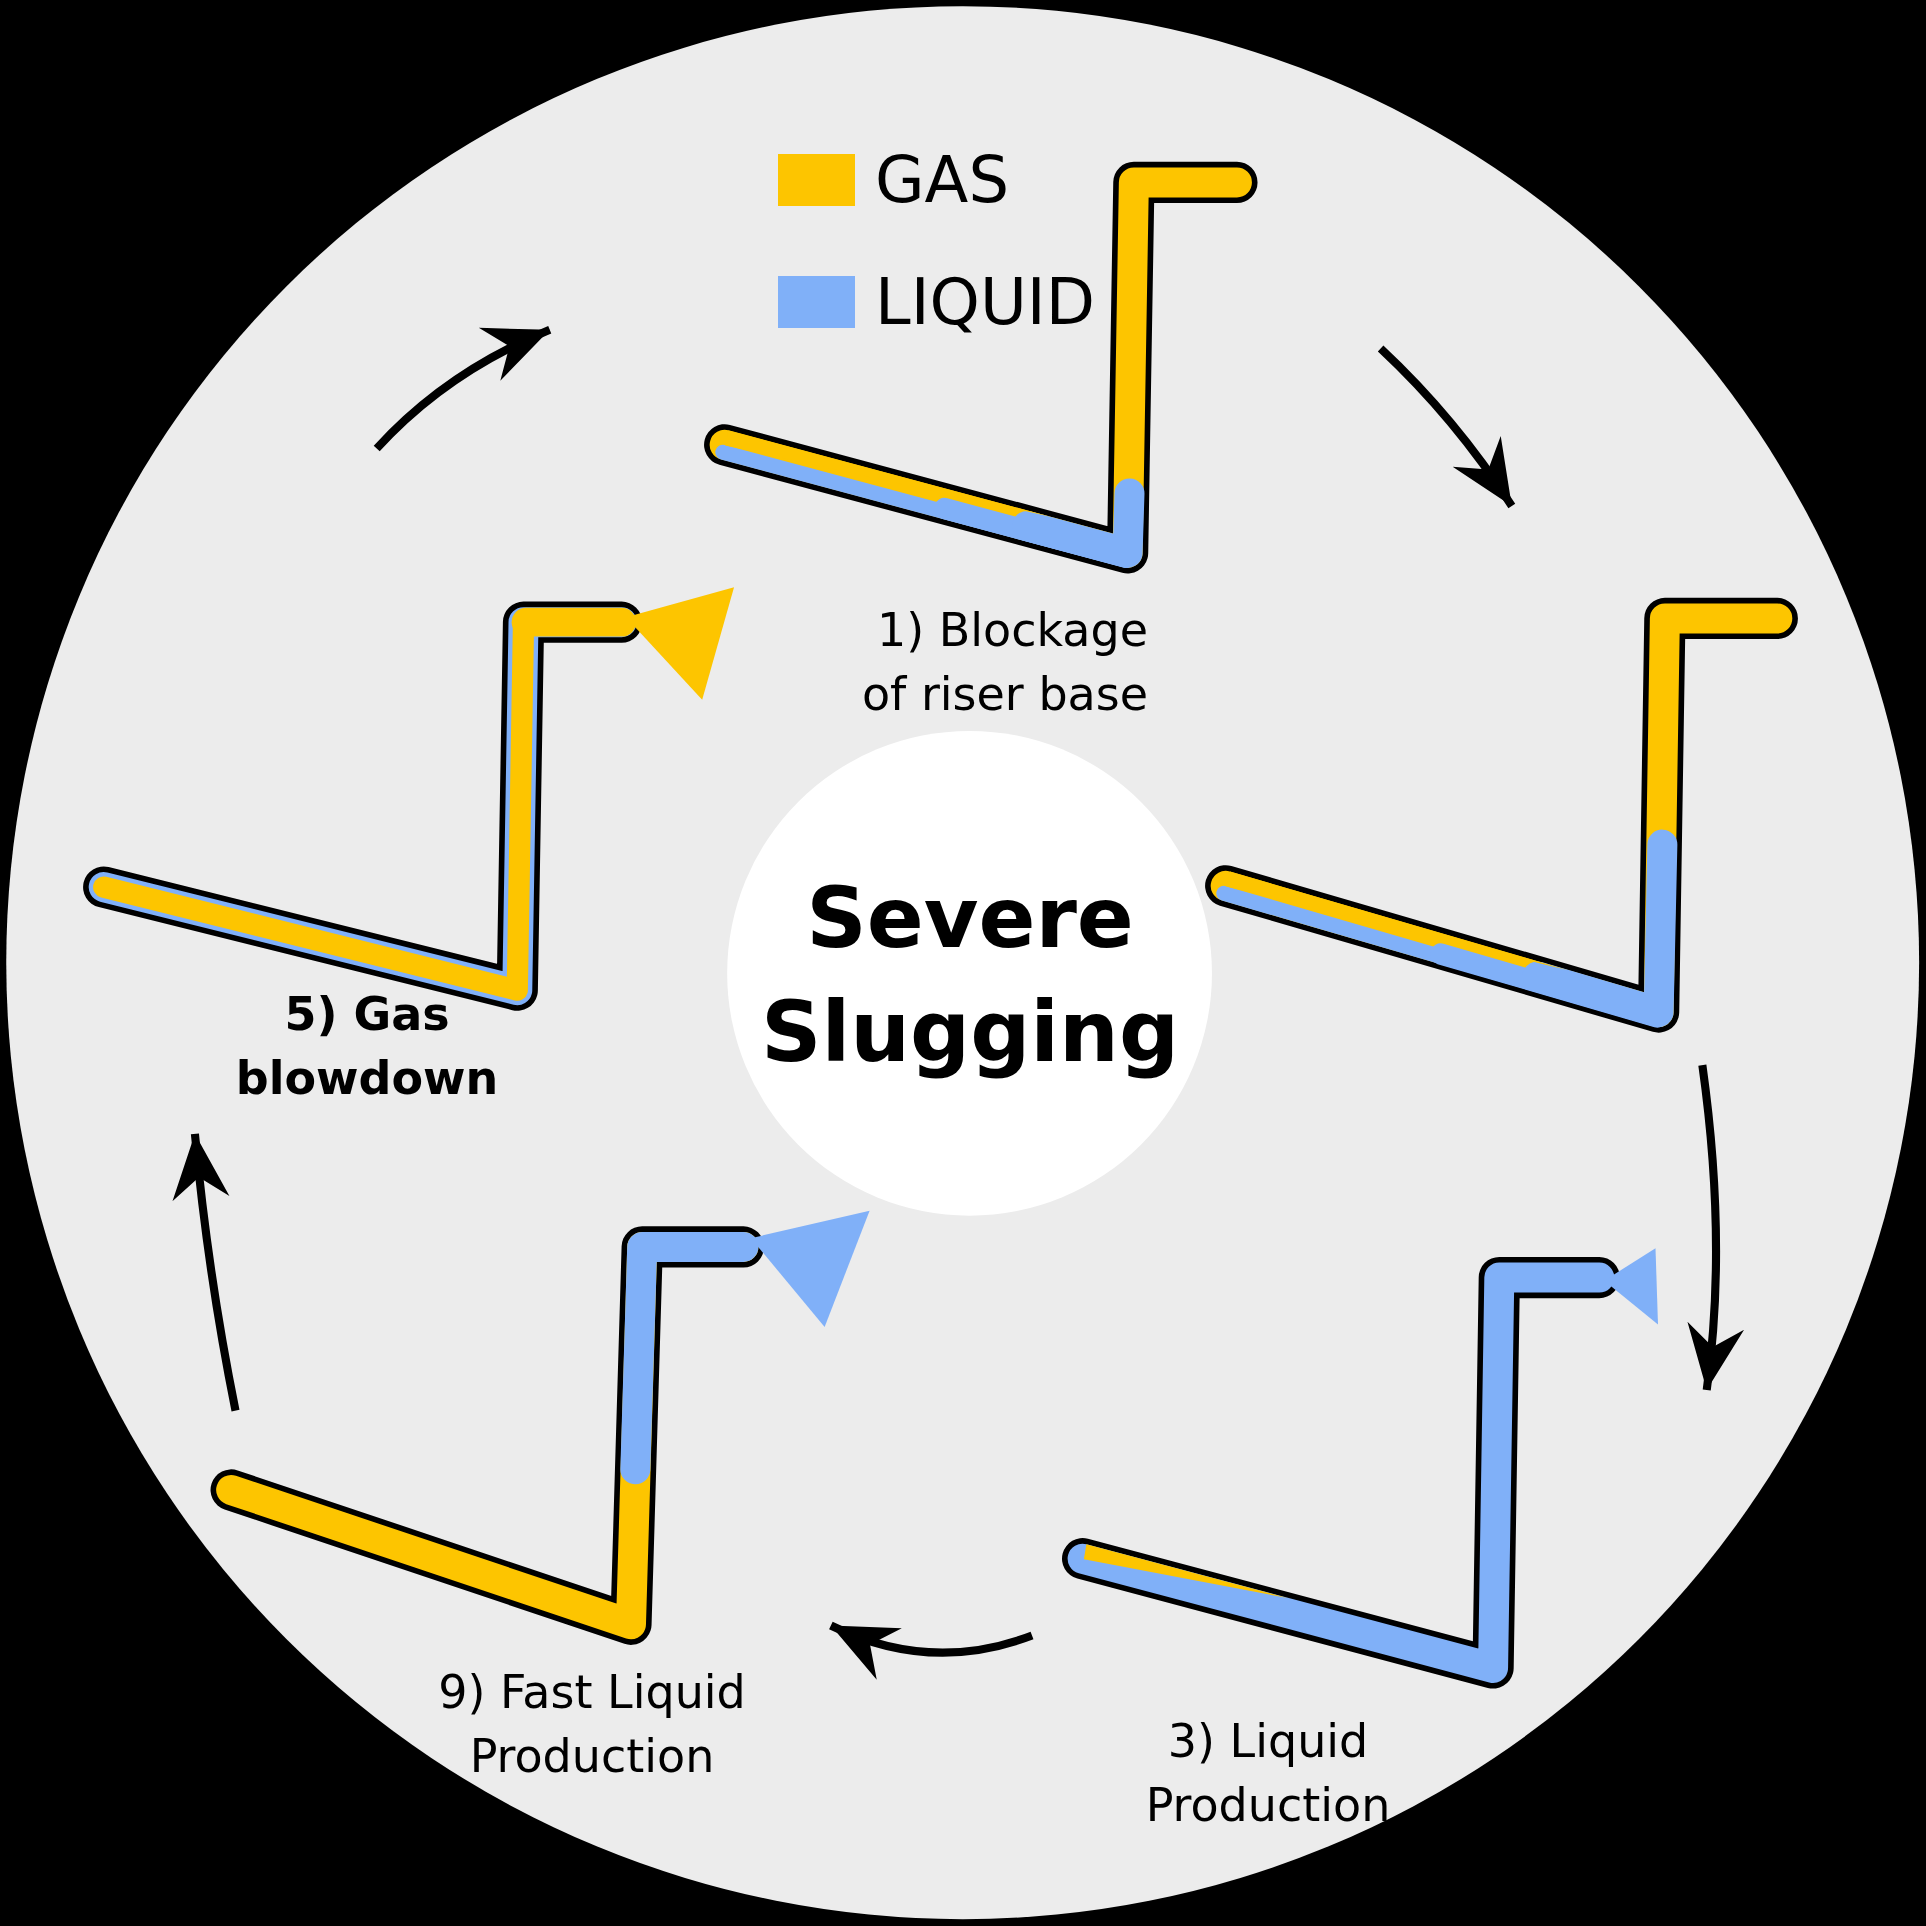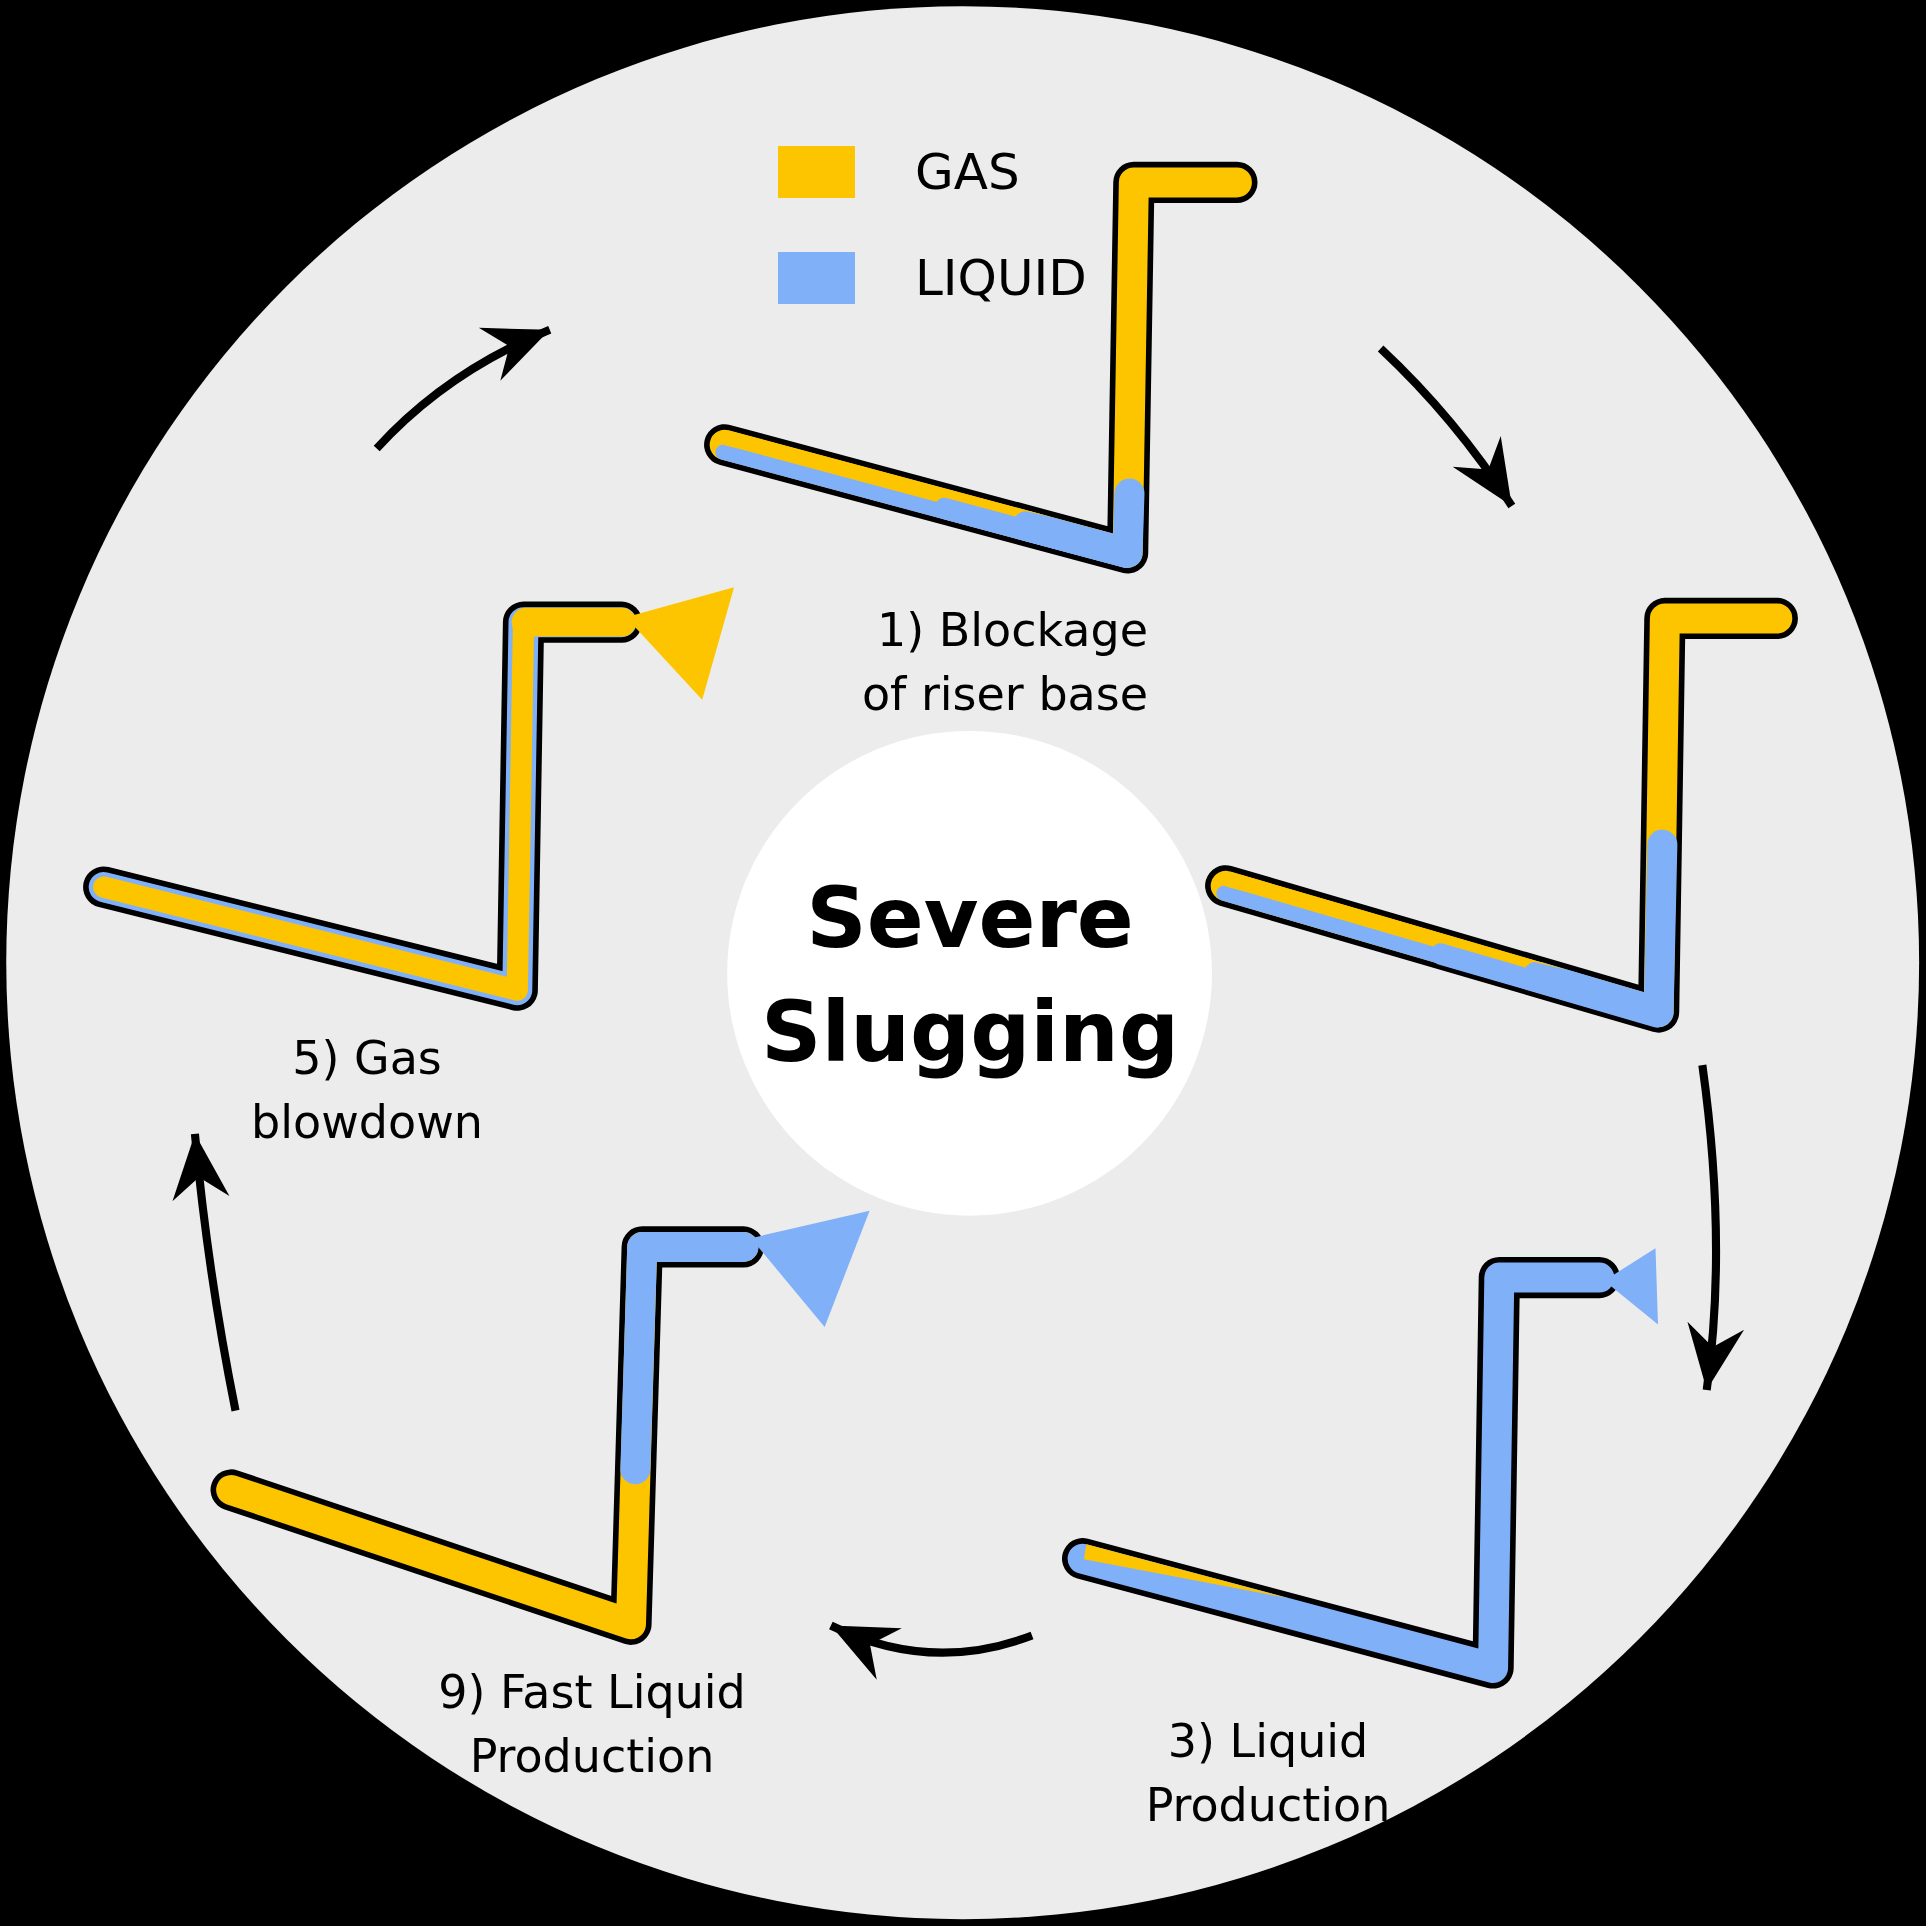--- a/index.html
+++ b/index.html
@@ -44,21 +44,21 @@
   .legend {
     position: absolute;
     left: 778px;
     top: 143px;
   }
   .legend-row { display: flex; align-items: center; margin-bottom: 48px; }
   .legend-row:last-child { margin-bottom: 0; }
   .swatch { width: 77px; height: 52px; margin-right: 20px; }
   .swatch-gas    { background: var(--gas, #fdc500); }
   .swatch-liquid { background: var(--liquid, #80b0f8); }
-  .legend-label { font-size: 50px; color: var(--text, #000); margin-left: 40px; }
+  .legend-label { font-size: 64px; color: var(--text, #000); }
 </style>
 </head>
 <body>
 
 <div id="canvas">
 
   <svg viewBox="0 0 3083 3083" width="1926" height="1926">
     <defs>
       <marker id="ah" viewBox="0 0 10 10" refX="10" refY="5" markerWidth="8" markerHeight="8" orient="auto-start-reverse">
         <path d="M0,0.6 L10,5 L0,9.4 L3.3,5 Z" fill="#000"></path>
@@ -128,17 +128,17 @@
 
   <div class="label-text title" style="left:970px; top:975px;font-weight:bold;">Severe
 Slugging</div>
 
   <div class="label-text caption" style="left:1005px; top:662px;text-align:right;">1) Blockage
 of riser base</div>
   <div class="label-text caption" style="left:1268px; top:1773px;">3) Liquid
 Production</div>
   <div class="label-text caption" style="left:592px; top:1724px;">9) Fast Liquid
 Production</div>
-  <div class="label-text caption" style="left:367px; top:1090px;">5) Gas
+  <div class="label-text caption" style="left:367px; top:1046px;font-weight:bold;">5) Gas
 blowdown</div>
 
 </div>
 
 
 </body></html>

